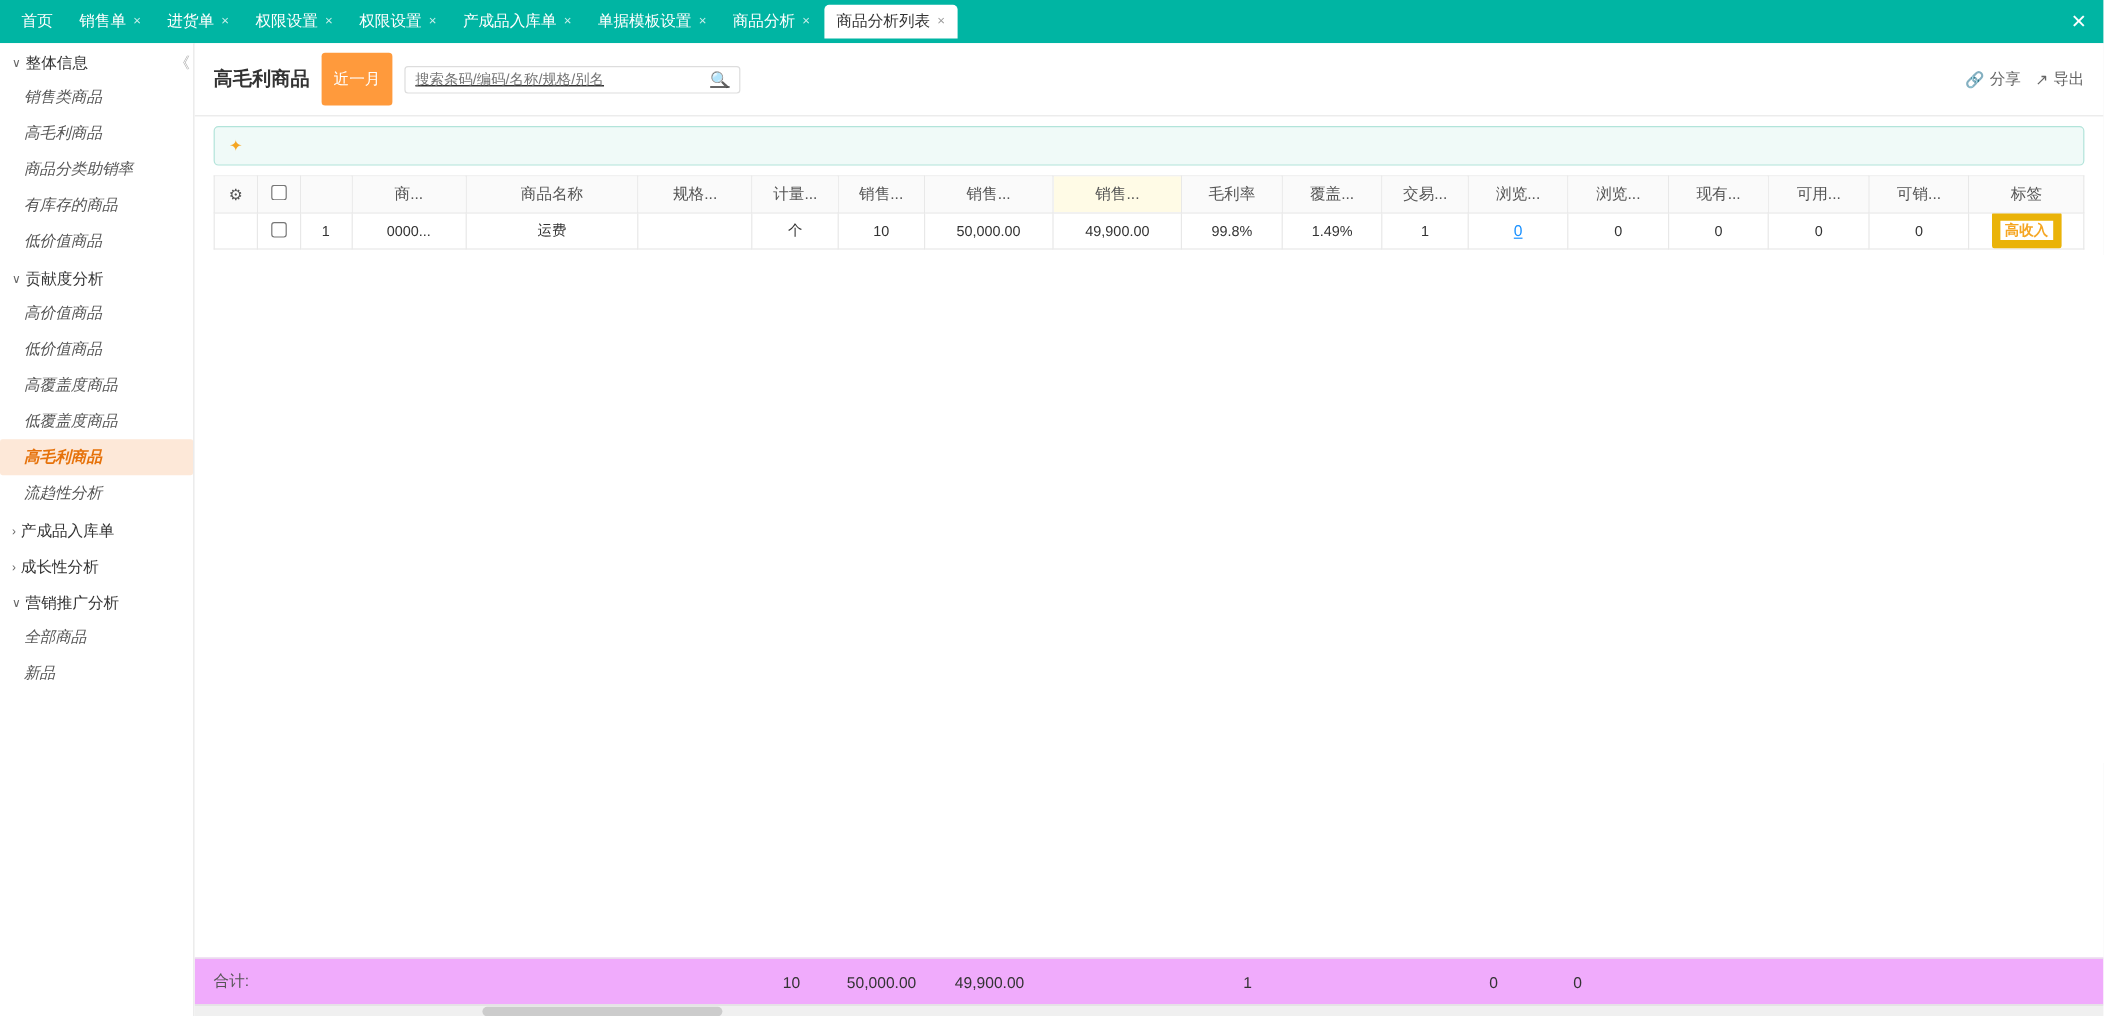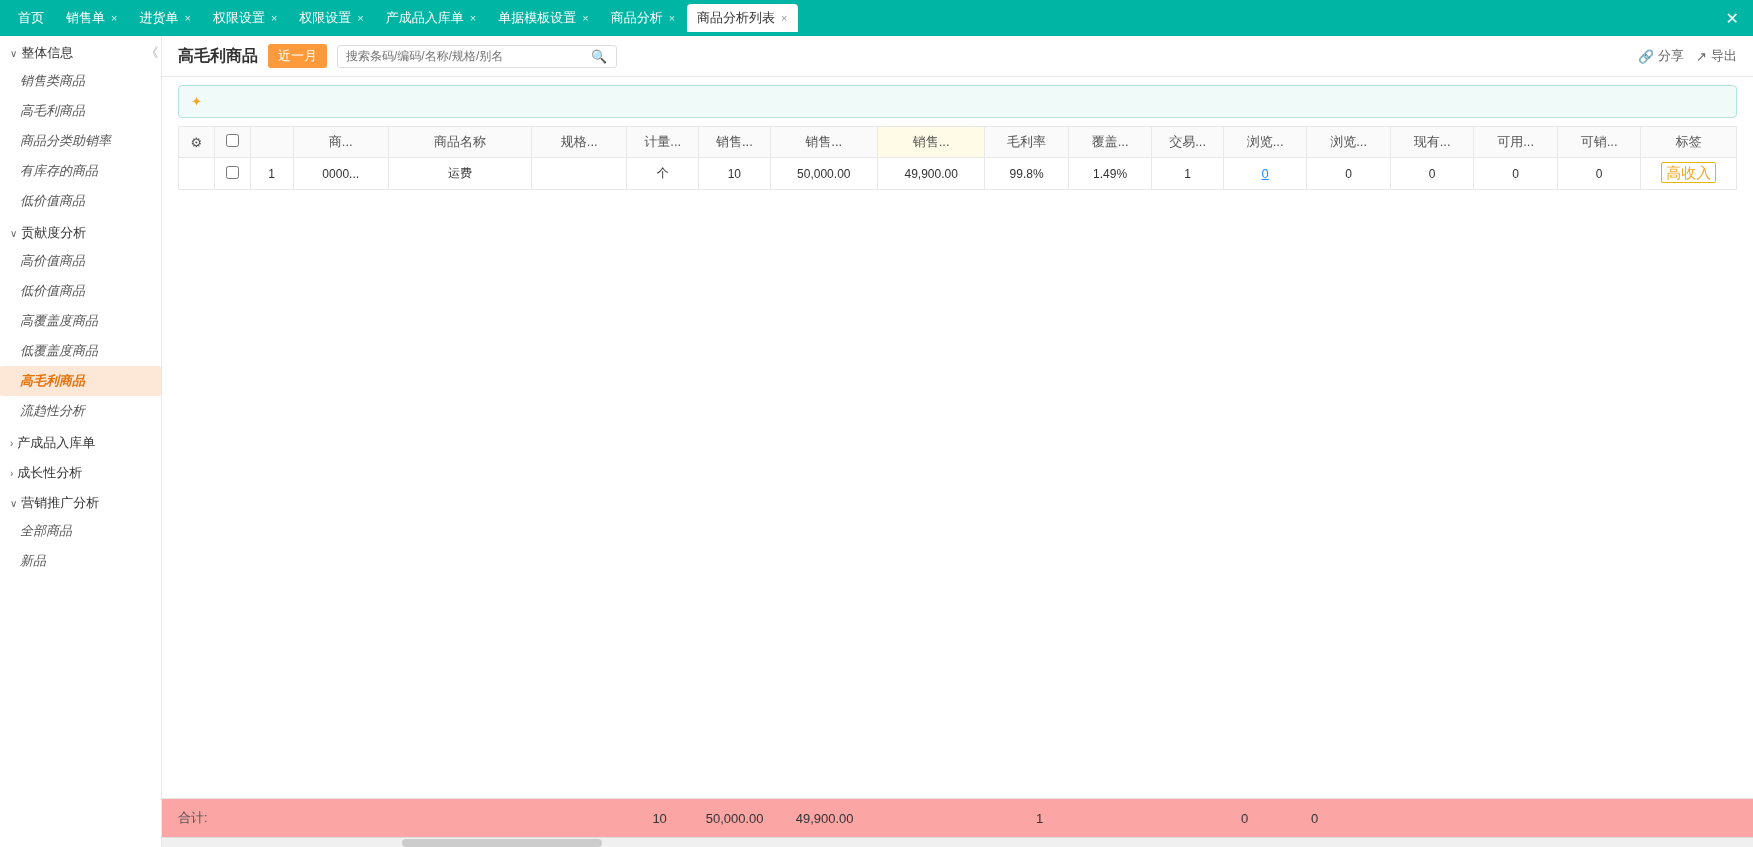--- a/index.html
+++ b/index.html
@@ -117,33 +117,34 @@
     .content-title {
       font-size: 16px;
       font-weight: bold;
       color: #333;
     }
     .date-filter-btn {
       background: #ff9a3c;
       color: white;
       border: none;
       border-radius: 3px;
-      padding: 3px 10px;
+      padding: 13px 10px;
       cursor: pointer;
       font-size: 12px;
     }
     .search-box {
       display: flex;
       align-items: center;
       border: 1px solid #ddd;
       border-radius: 3px;
       padding: 3px 8px;
       gap: 6px;
       flex: 1;
       max-width: 280px;
+      text-decoration: underline;
     }
     .search-box input {
       border: none;
       outline: none;
       flex: 1;
       font-size: 12px;
       color: #999;
     }
     .search-icon { color: #aaa; cursor: pointer; }
     .header-actions {
@@ -210,31 +211,32 @@
       text-align: center;
       font-size: 12px;
       color: #333;
       white-space: nowrap;
       overflow: hidden;
       text-overflow: ellipsis;
     }
 
     .tag-high-income {
       color: #f5a623;
-      font-size: 15px;
-      border: 1px solid #eab308;
+      font-size: 12px;
+      border: 7px solid #eab308;
       border-radius: 2px;
       padding: 1px 4px;
+      font-weight: bold;
     }
     .link-style { color: #1890ff; cursor: pointer; text-decoration: underline; }
 
     
     .table-footer {
       border-top: 1px solid #e8e8e8;
-      background: #fca5a5;
+      background: #f0abfc;
       padding: 0 16px;
     }
     .summary-row {
       display: flex;
       align-items: center;
       height: 38px;
       font-size: 12px;
       color: #333;
     }
     .summary-label { padding: 0 16px 0 0; color: #555; }

